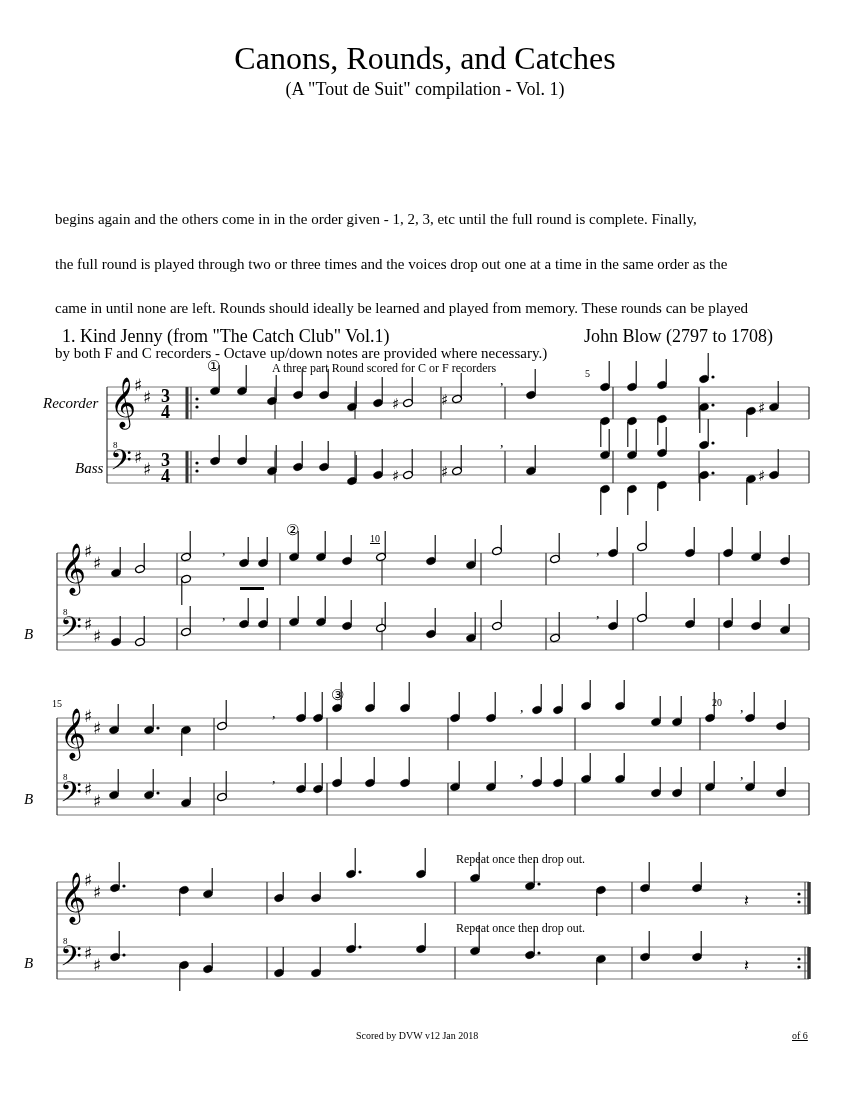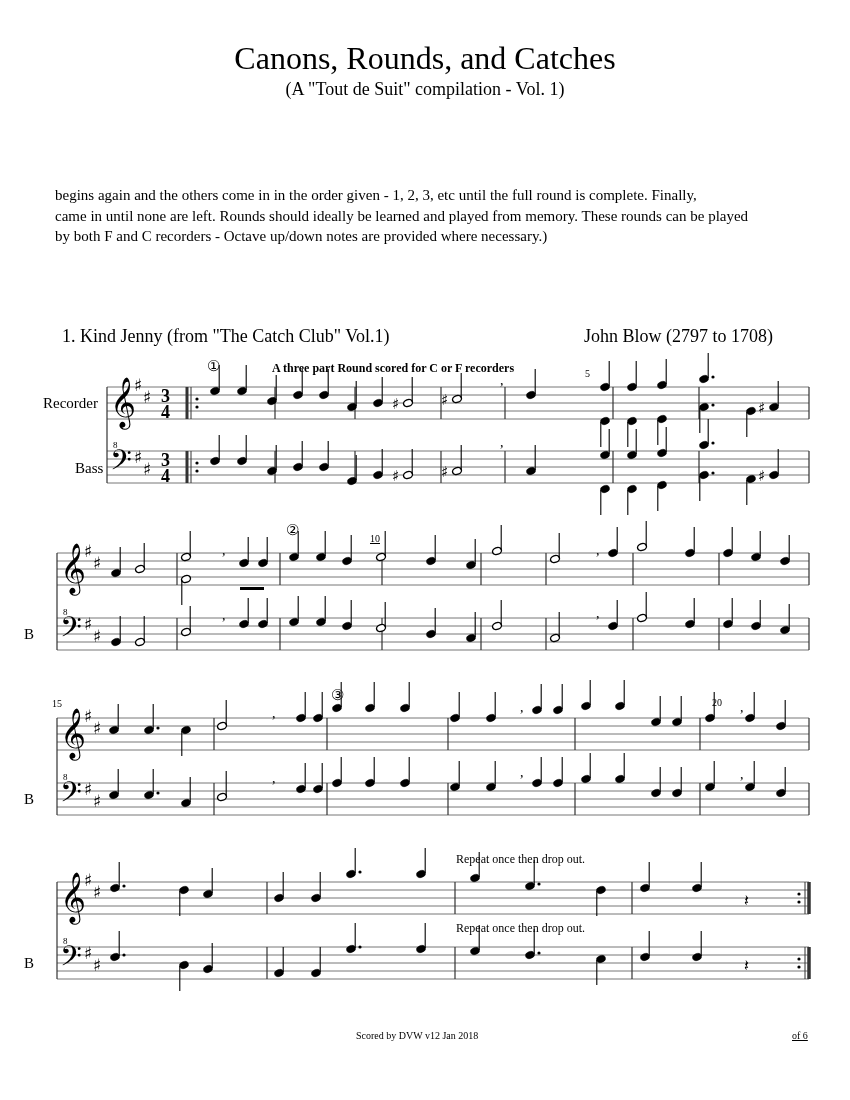--- a/index.html
+++ b/index.html
@@ -3,40 +3,41 @@
 <meta charset="utf-8">
 <style>
   html, body { margin:0; padding:0; background:#fff; }
   body { width:850px; height:1100px; position:relative; overflow:hidden;
          font-family:"Liberation Serif", "DejaVu Serif", serif; color:#000; }
   .abs { position:absolute; }
   #title { top:40px; left:0; width:850px; text-align:center; font-size:32px; }
   #subtitle { top:79px; left:0; width:850px; text-align:center; font-size:18px; }
   #note { top:185px; left:46px; width:790px; font-size:15px; line-height:20.6px; }
   #note .l { display:block; white-space:nowrap; }
-  #note .ind { padding-left:9px; }
+  #note .ind { padding-left:9px;margin-top:24px; }
   #piece-title { top:326px; left:62px; font-size:18px; }
   #composer { top:326px; left:584px; font-size:18px; }
-  #instruction { top:361px; left:272px; font-size:12px;font-weight:bold; }
+  #instruction { top:361px; left:272px; font-size:12px; }
   .rehearsal { font-size:15px; }
   .measno { font-size:10px; }
-  .instr-label { font-size:15px; }
+  .instr-label { font-size:15px;font-style:italic; }
   .dropnote { font-size:12px; }
   #footer-left { top:1030px; left:356px; font-size:10px; }
   #footer-right { top:1030px; left:792px; font-size:10px;text-decoration:underline; }
   svg#score { position:absolute; left:0; top:0; }
 </style>
 </head>
 <body>
 
 <div class="abs" id="title">Canons, Rounds, and Catches</div>
 <div class="abs" id="subtitle">(A "Tout de Suit" compilation - Vol. 1)</div>
 
 <div class="abs" id="note">
   <span class="l ind">begins again and the others come in in the order  given - 1, 2, 3, etc until the full round is complete. Finally,</span>
+  <span class="l ind">the full round is played through two or three times and the voices drop out one at a time in the same order as the</span>
   <span class="l ind">came in  until none are left. Rounds should ideally be learned and played from memory. These rounds can be played</span>
   <span class="l ind">by both F and C recorders - Octave up/down notes are provided where necessary.)</span>
 </div>
 
 <div class="abs" id="piece-title">1. Kind Jenny (from "The Catch Club" Vol.1)</div>
 <div class="abs" id="composer">John Blow (2797 to 1708)</div>
 <div class="abs" id="instruction">A three part Round scored for C or F recorders</div>
 
 <div class="abs instr-label" style="top:395px;left:43px;">Recorder</div>
 <div class="abs instr-label" style="top:460px;left:75px;">Bass</div>

